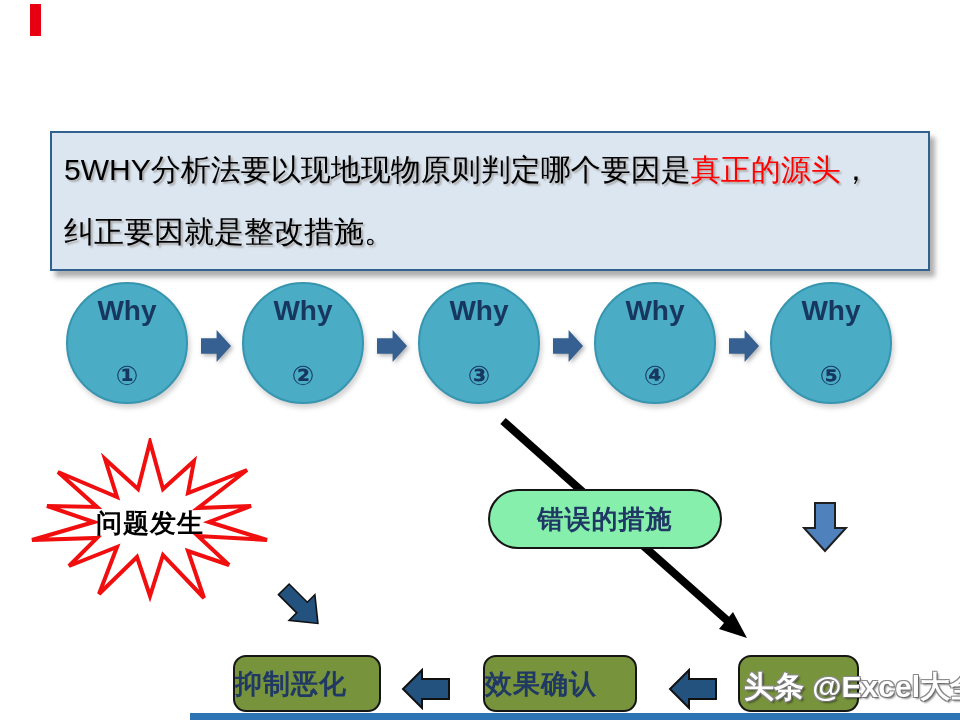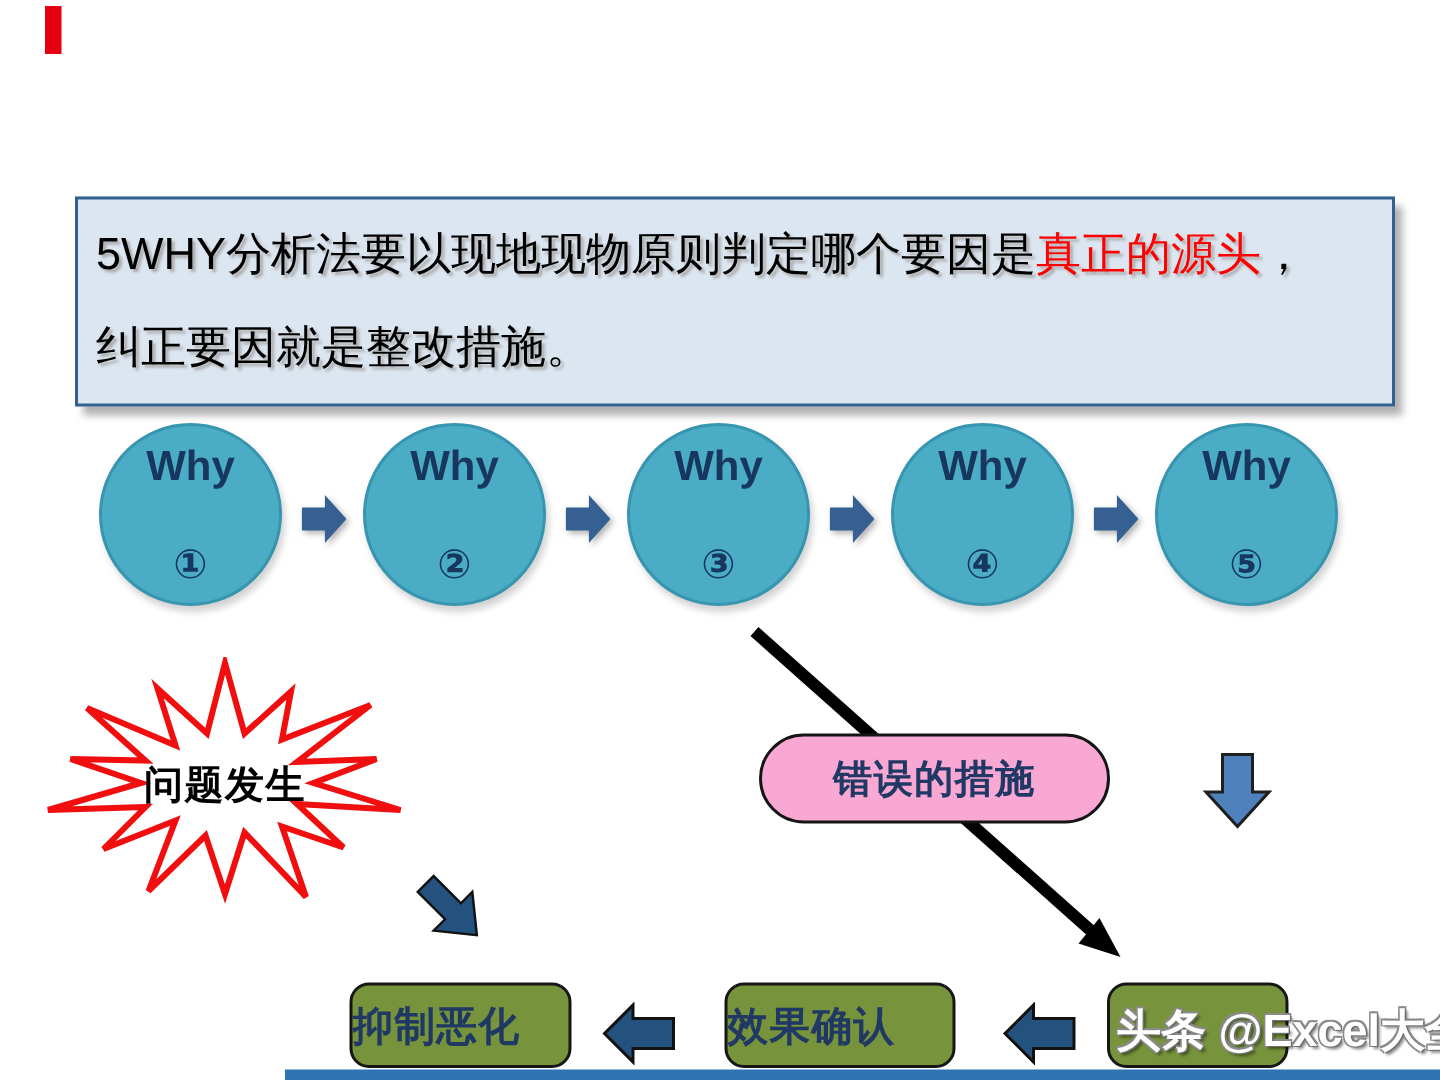--- a/index.html
+++ b/index.html
@@ -31,21 +31,21 @@
   .carrow{width:30px;height:32px;background:#376092;
           clip-path:polygon(0 26%,52% 26%,52% 0,100% 50%,52% 100%,52% 74%,0 74%);}
 
   .arrow-layer{position:absolute;left:0;top:0;width:960px;height:720px;z-index:4;pointer-events:none;}
 
   .burst-wrap{position:absolute;left:28px;top:438px;width:244px;height:170px;z-index:2;}
   .burst-wrap svg{position:absolute;left:0;top:0;}
   .burst-label{position:absolute;inset:0;display:flex;align-items:center;justify-content:center;
                font-size:26px;font-weight:bold;color:#000;letter-spacing:1px;}
 
-  .pill{position:absolute;left:506px;top:489px;width:230px;height:56px;background:#f9a8d4;
+  .pill{position:absolute;left:488px;top:489px;width:230px;height:56px;background:#86efac;
         border:2px solid #151515;border-radius:30px;z-index:5;
         display:flex;align-items:center;justify-content:center;
         color:#1f3864;font-weight:bold;font-size:26px;letter-spacing:1px;}
 
   .shape{position:absolute;}
 
   .gbox{position:absolute;top:655px;height:57px;background:#77933c;border:2px solid #161616;
         border-radius:13px;box-sizing:border-box;z-index:2;
         display:flex;align-items:center;
         color:#1f3864;font-weight:bold;font-size:27px;letter-spacing:1px;}

